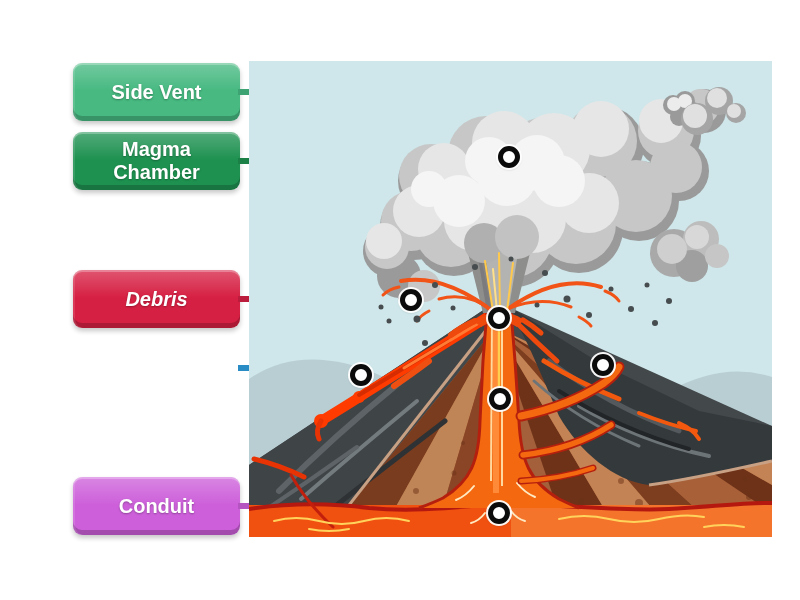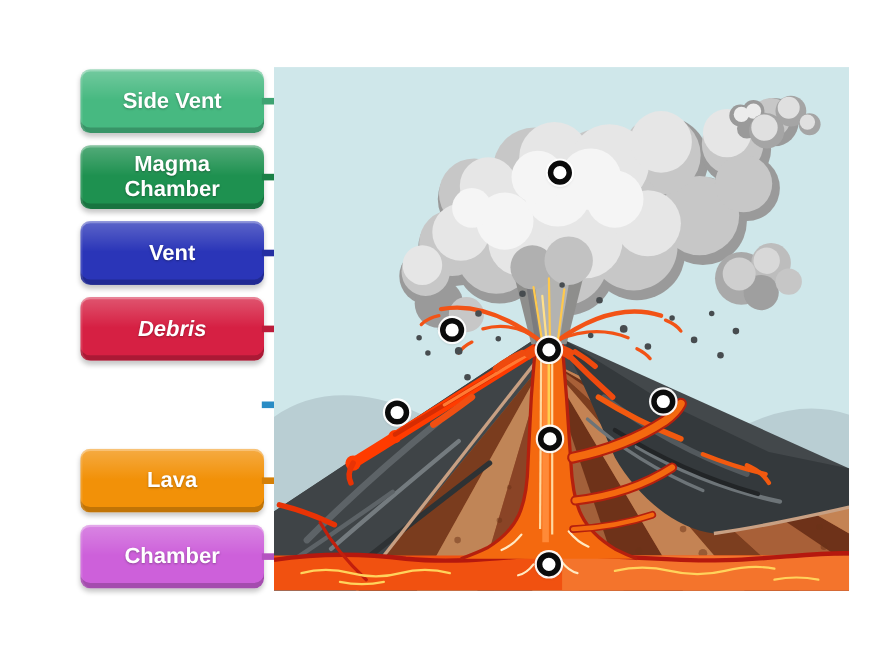--- a/index.html
+++ b/index.html
@@ -72,48 +72,34 @@
     <span class="stem"></span>
     <span class="dot"></span>
   </div>
   <div class="label-row" style="top: 132px; padding-left: 32px; --c: #1e9150;">
     <div class="label-box">
         <span class="label-text">Magma Chamber</span>
       </div>
     <span class="stem"></span>
     <span class="dot"></span>
   </div>
-  <div class="label-row" style="top: 201px; --c: #2a35b8;">
-    <div class="label-box">
-        <span class="label-text">Vent</span>
-      </div>
-    <span class="stem"></span>
-    <span class="dot"></span>
-  </div>
   <div class="label-row" style="top: 270px; font-style: italic; --c: #d62043;">
     <div class="label-box">
         <span class="label-text">Debris</span>
       </div>
     <span class="stem"></span>
     <span class="dot"></span>
   </div>
   <div class="label-row" style="top: 339px; --c: #2f9fe0;">
     <span class="stem"></span>
     <span class="dot"></span>
   </div>
-  <div class="label-row" style="top: 408px; --c: #f29108;">
-    <div class="label-box">
-        <span class="label-text">Lava</span>
-      </div>
-    <span class="stem"></span>
-    <span class="dot"></span>
-  </div>
   <div class="label-row" style="top: 477px; --c: #cd60da;">
     <div class="label-box">
-        <span class="label-text">Chamber</span>
+        <span class="label-text">Conduit</span>
       </div>
     <span class="stem"></span>
     <span class="dot"></span>
   </div>
 
   <div class="diagram">
     <svg width="523" height="476" viewBox="0 0 523 476">
 
       <rect width="523" height="476" fill="#cfe7ea"></rect>
 

